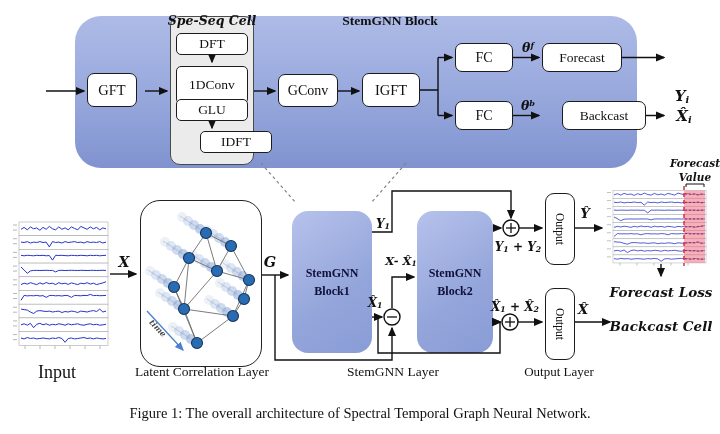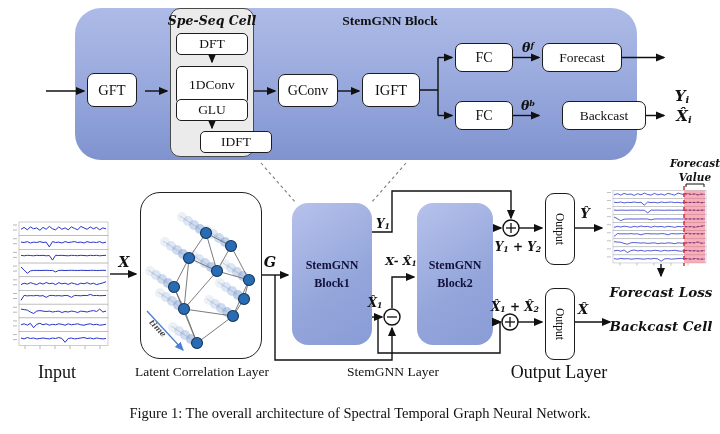--- a/index.html
+++ b/index.html
@@ -1,19 +1,19 @@
 <!DOCTYPE html>
 <html><head>
 <meta charset="utf-8">
 <style>
   html,body{margin:0;padding:0;background:#fff;}
   #stage{position:relative;width:720px;height:434px;background:#ffffff;overflow:hidden;
          font-family:"Liberation Serif",serif;}
   #wires{position:absolute;left:0;top:0;z-index:2;}
-  .blk{position:absolute;box-sizing:border-box;}
+  .blk{position:absolute;box-sizing:border-box;margin-top:8px;}
   .topblock{left:75px;top:8px;width:562px;height:152px;border-radius:26px;
             background:linear-gradient(180deg,#aebbe7 0%,#96a7dc 55%,#8093cf 100%);z-index:1;}
   .specell{left:170px;top:8px;width:84px;height:149px;border-radius:10px;
            background:#ebebeb;border:1.4px solid #4a4a4a;z-index:1;}
   .stemblock{background:linear-gradient(145deg,#b7c2ec 0%,#93a5da 60%,#8a9cd6 100%);
              border-radius:16px;z-index:1;display:flex;flex-direction:column;
              align-items:center;justify-content:center;font-weight:bold;
              font-size:12px;color:#10103a;line-height:1.5;}
   .latentbox{left:140px;top:192px;width:122px;height:167px;border-radius:20px;
              background:#fff;border:1.6px solid #222;z-index:1;}
@@ -326,21 +326,21 @@
   <div class="lbl bi" style="left:528px;top:47px;font-size:12.5px;">θ<sup>f</sup></div>
   <div class="lbl bi" style="left:528px;top:105px;font-size:12.5px;">θ<sup>b</sup></div>
   <div class="lbl bi" style="left:682px;top:57px;font-size:15px;margin-top:39px;">Y<sub>i</sub></div>
   <div class="lbl bi" style="left:684px;top:116px;font-size:15px;">X̂<sub>i</sub></div>
 
   <div class="lbl" style="left:57px;top:372px;font-size:18px;">Input</div>
   <div class="lbl bi" style="left:124px;top:262px;font-size:14px;">X</div>
   <div class="lbl bi" style="left:270px;top:261px;font-size:14.5px;">G</div>
   <div class="lbl" style="left:202px;top:372px;font-size:13.5px;">Latent Correlation Layer</div>
   <div class="lbl" style="left:393px;top:372px;font-size:13.5px;">StemGNN Layer</div>
-  <div class="lbl" style="left:559px;top:372px;font-size:18px;text-align:center;">Output Layer</div>
+  <div class="lbl" style="left:559px;top:372px;font-size:13px;text-align:center;">Output Layer</div>
   <div class="lbl bi" style="left:158px;top:328px;font-size:8px;transform:translate(-50%,-50%) rotate(46deg);color:#444;">time</div>
 
   <div class="lbl bi" style="left:383px;top:224px;font-size:12px;">Y<sub>1</sub></div>
   <div class="lbl bi" style="left:375px;top:303px;font-size:12px;">X̂<sub>1</sub></div>
   <div class="lbl bi" style="left:401px;top:261px;font-size:11.5px;">X- X̂<sub>1</sub></div>
   <div class="lbl bi" style="left:518px;top:247px;font-size:12px;">Y<sub>1</sub> + Y<sub>2</sub></div>
   <div class="lbl bi" style="left:515px;top:307px;font-size:12px;">X̂<sub>1</sub> + X̂<sub>2</sub></div>
   <div class="lbl bi" style="left:585px;top:213px;font-size:13.5px;">Ŷ</div>
   <div class="lbl bi" style="left:583px;top:309px;font-size:13.5px;">X̂</div>
 

